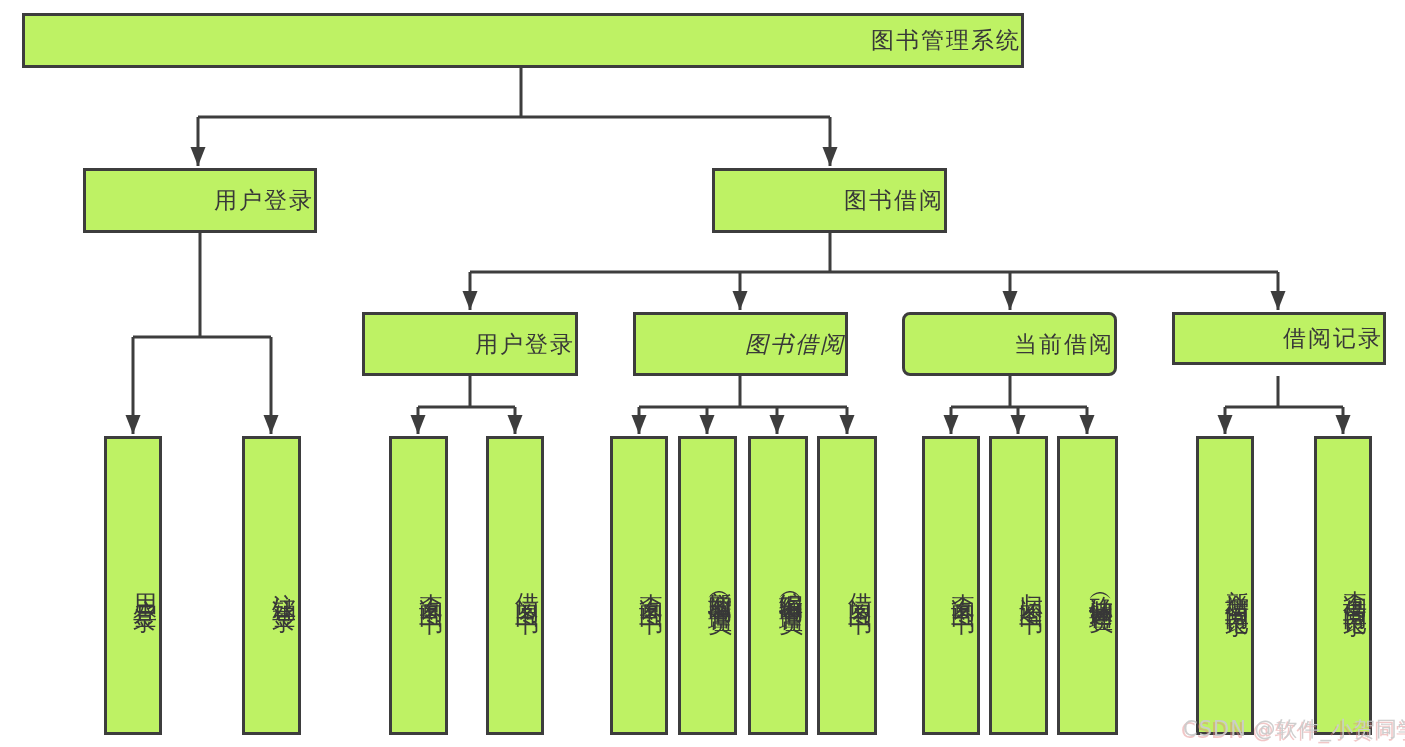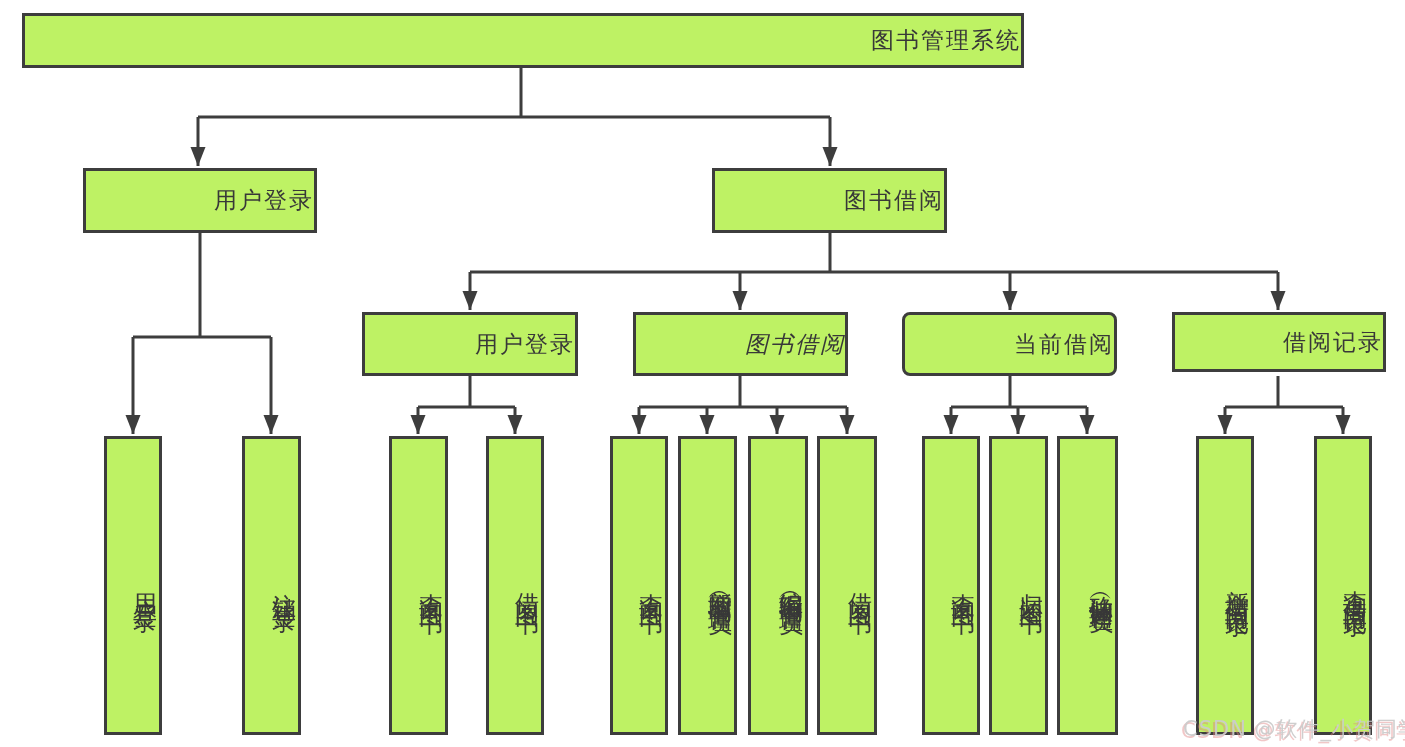--- a/index.html
+++ b/index.html
@@ -100,21 +100,21 @@
 
   <div class="node hnode" style="left:362px;top:312px;width:216px;height:64px;">
     <span>用户登录</span>
   </div>
   <div class="node hnode" style="left:633px;top:312px;width:215px;height:64px;font-style:italic;">
     <span>图书借阅</span>
   </div>
   <div class="node hnode" style="left:902px;top:312px;width:215px;height:64px;border-radius:8px;">
     <span>当前借阅</span>
   </div>
-  <div class="node hnode" style="left:1172px;top:312px;width:214px;height:60px;padding-left:37px;">
+  <div class="node hnode" style="left:1172px;top:312px;width:214px;height:53px;padding-left:37px;">
     <span>借阅记录</span>
   </div>
 
   <div class="node vnode" style="left:104px;top:436px;width:58px;height:299px;">
     <span class="vtext">用户登录</span>
   </div>
   <div class="node vnode" style="left:242px;top:436px;width:59px;height:299px;">
     <span class="vtext">注销登录</span>
   </div>
 

